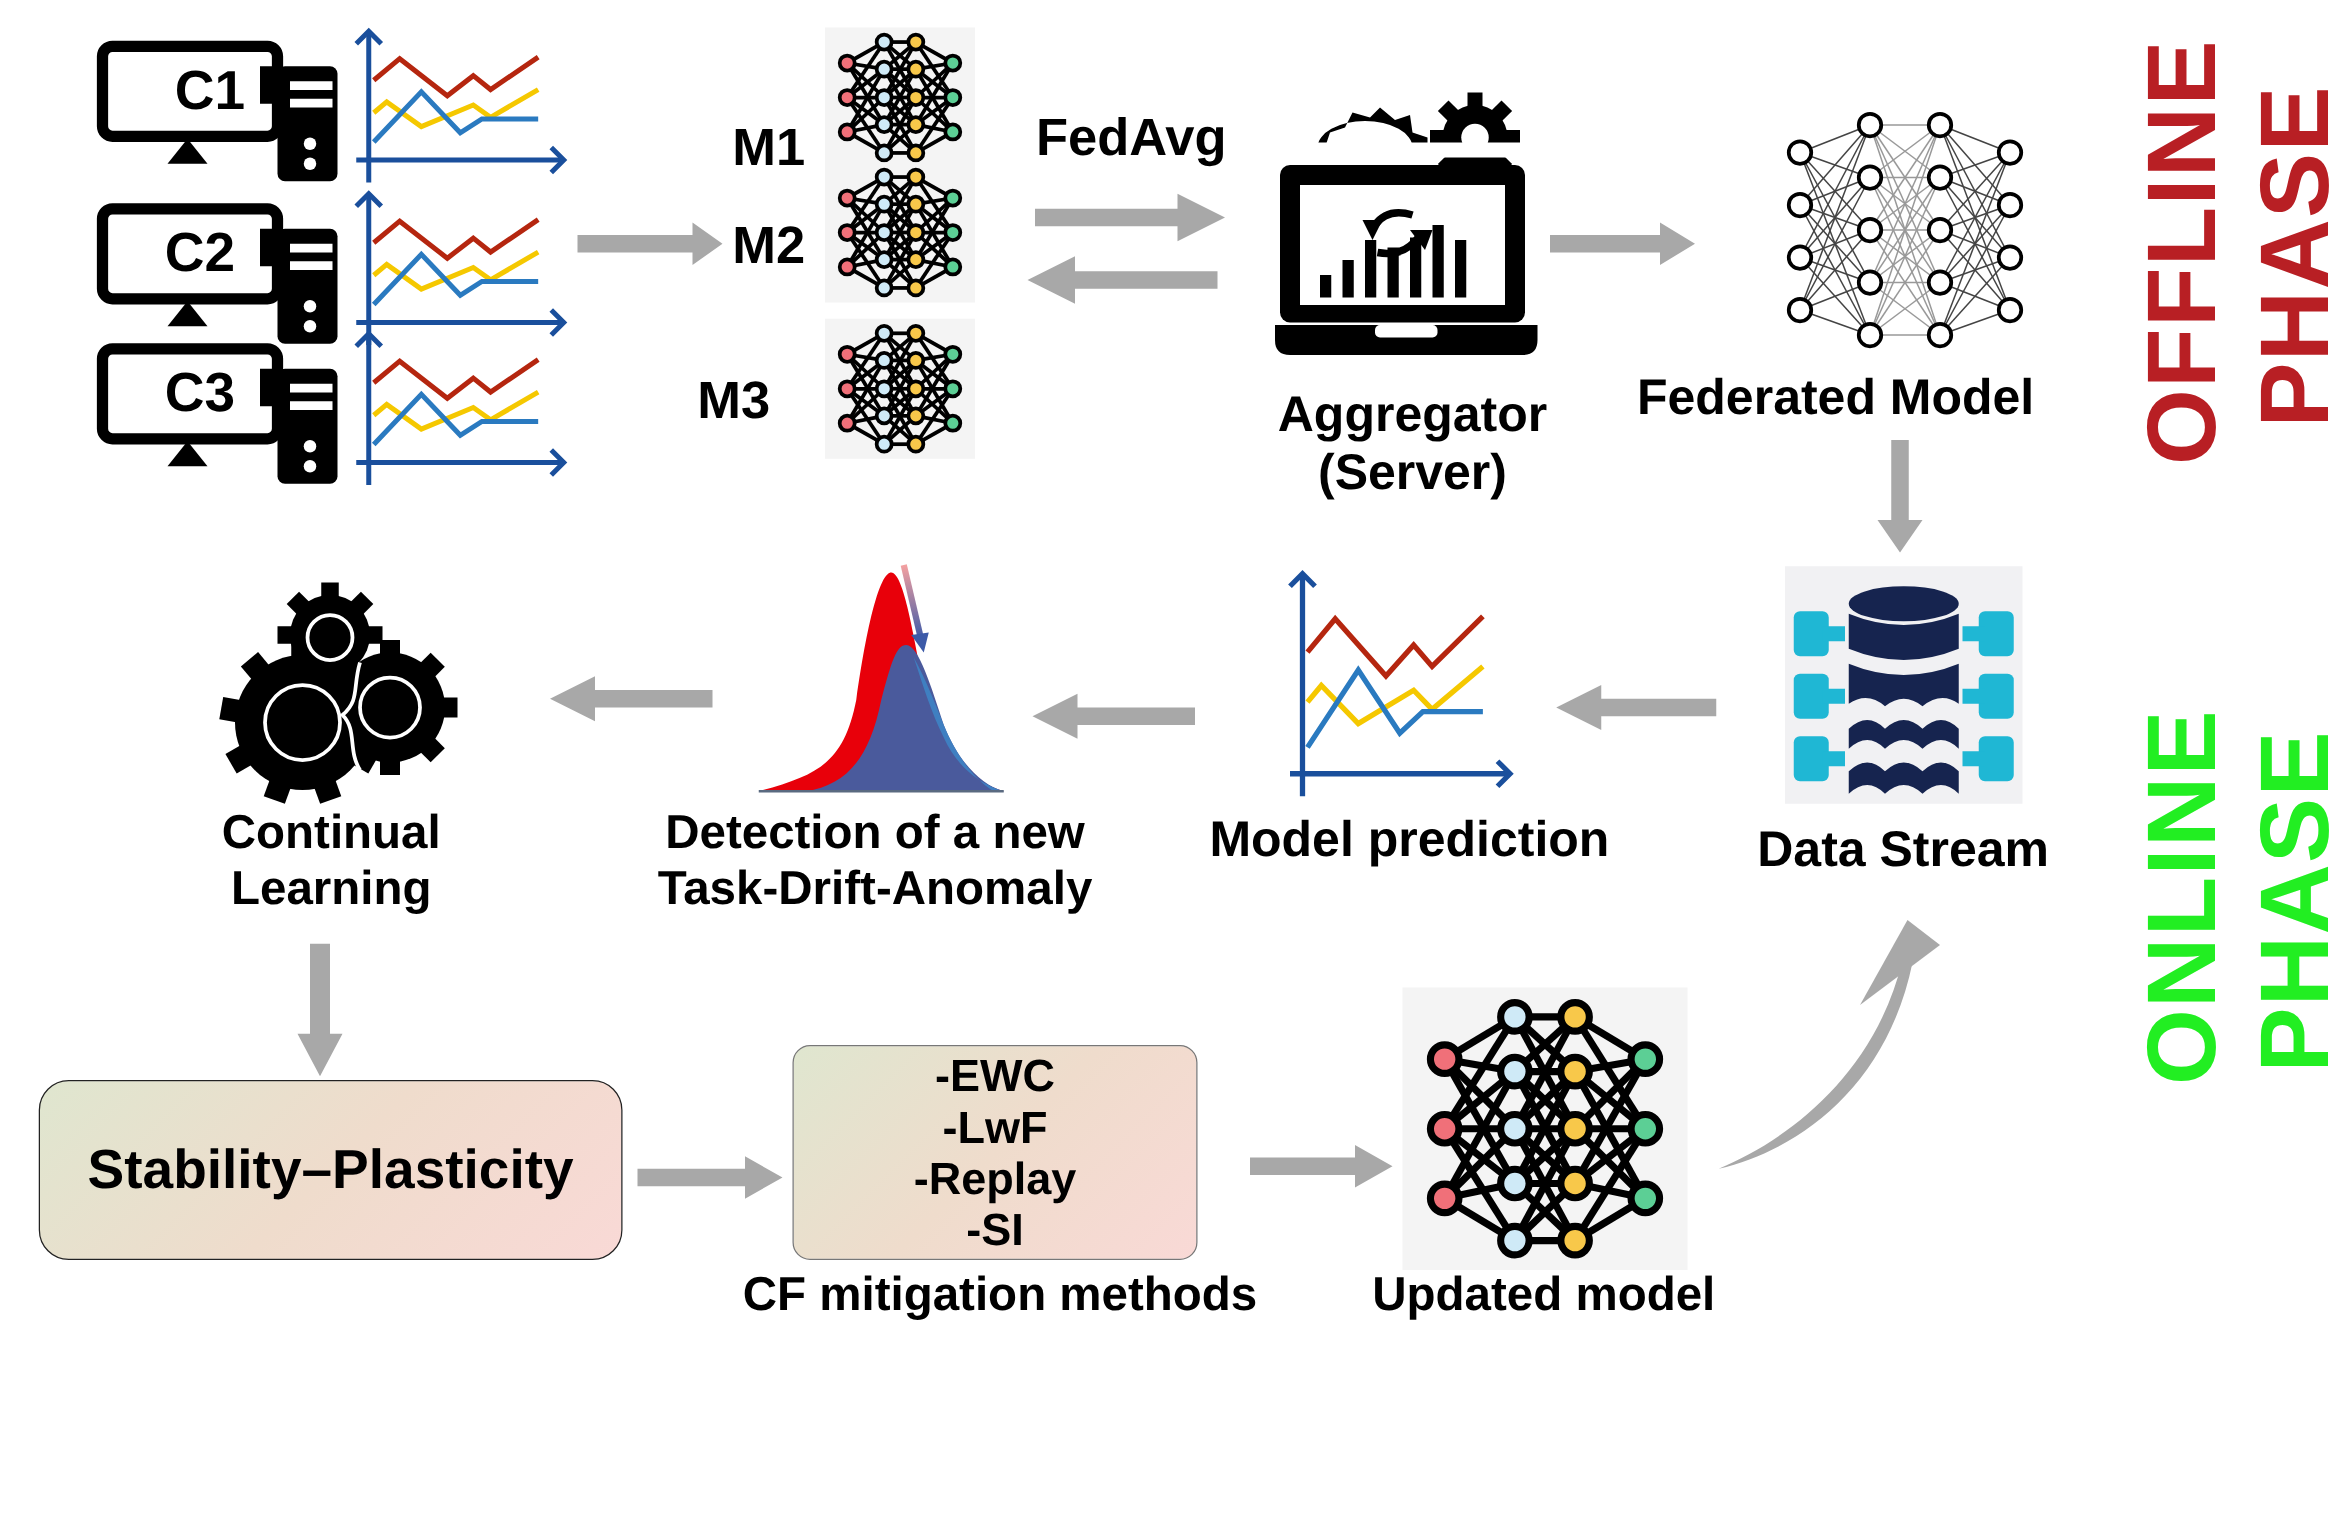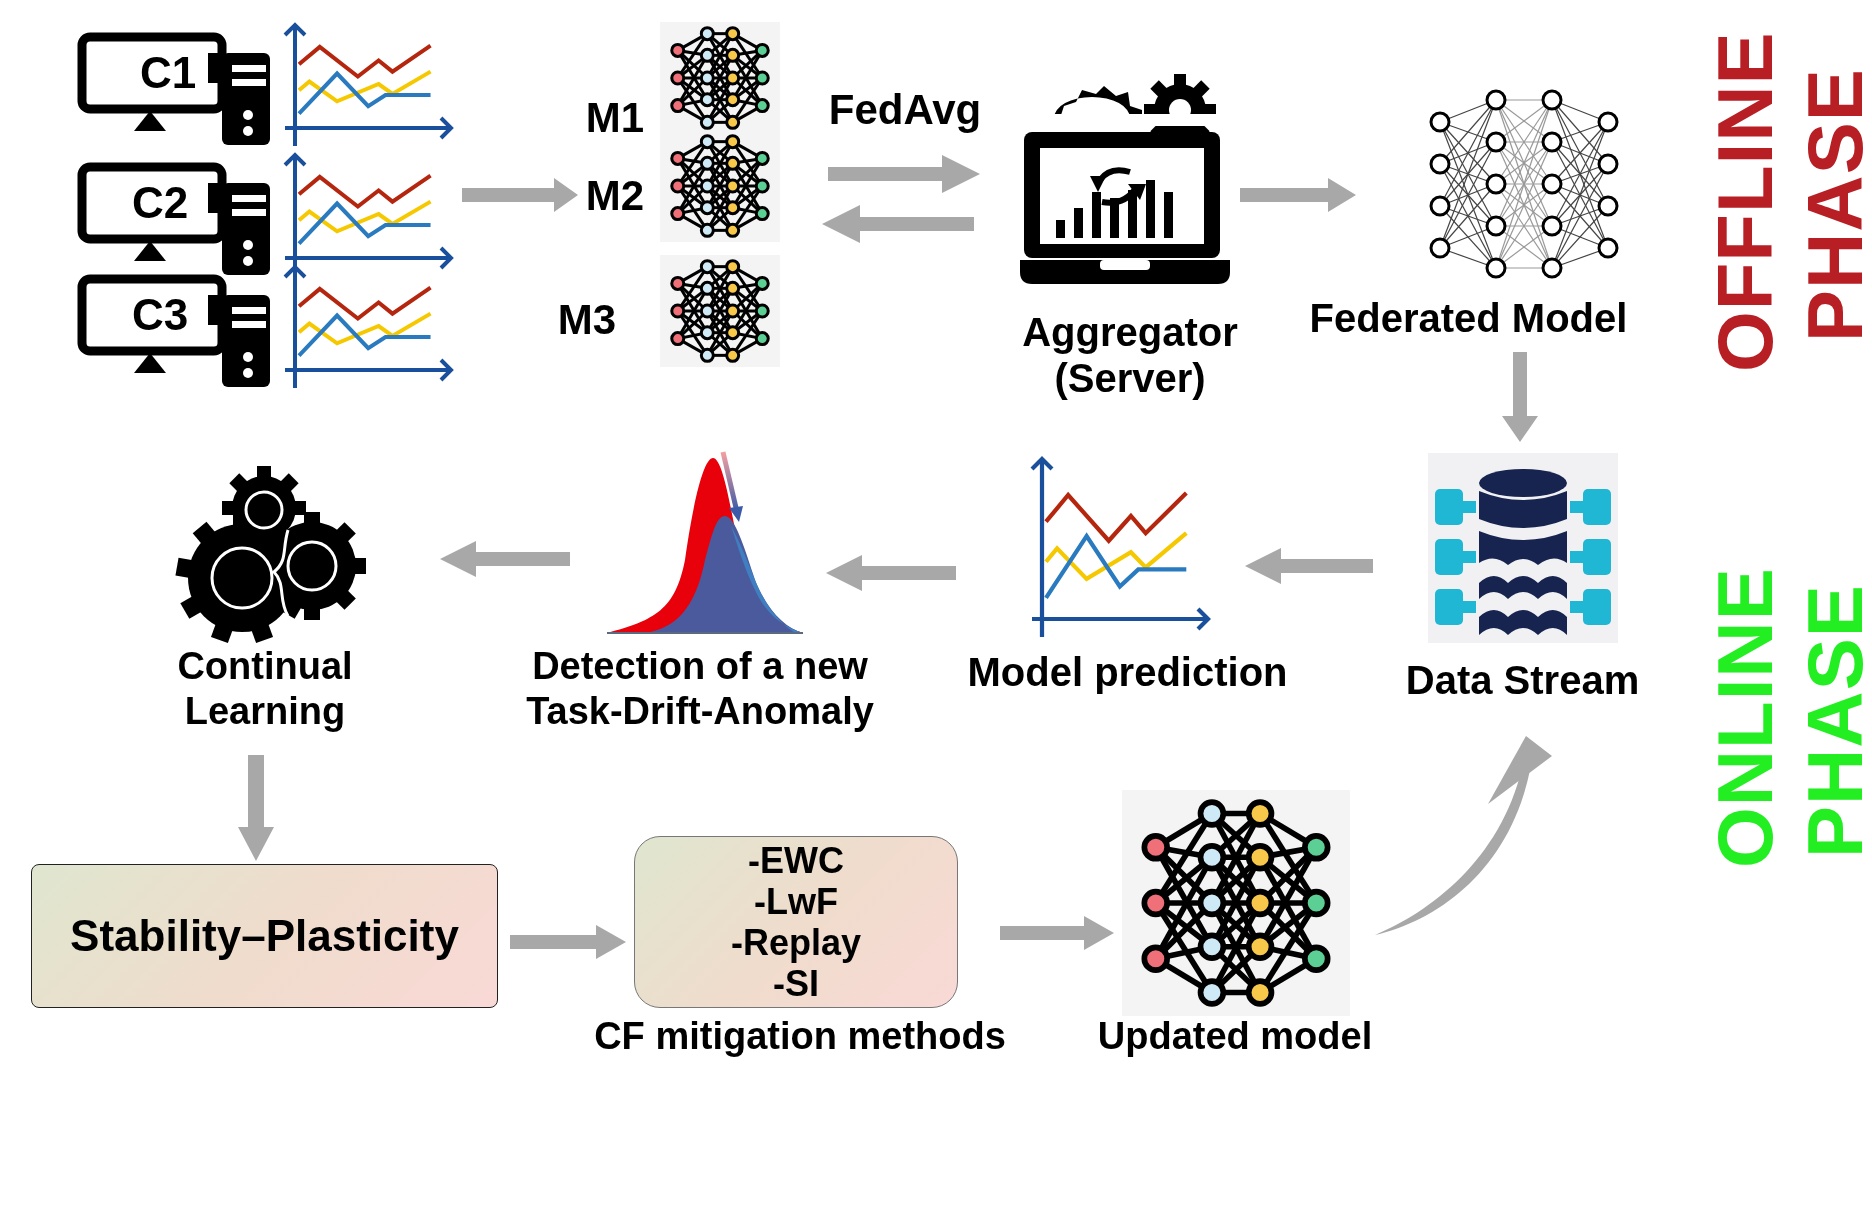--- a/index.html
+++ b/index.html
@@ -3,25 +3,25 @@
 <meta charset="utf-8">
 <style>
   html, body { margin:0; padding:0; background:#ffffff; }
   body { width:1872px; height:1220px; position:relative; overflow:hidden;
          font-family:"Liberation Sans", sans-serif; color:#000; }
   .lbl { position:absolute; font-weight:bold; text-align:center; color:#000;
          font-family:"Liberation Sans", sans-serif; line-height:1.12; }
   .phase { position:absolute; font-weight:bold; font-size:78px; line-height:1;
            transform-origin:left top; transform:rotate(-90deg); white-space:nowrap;
            font-family:"Liberation Sans", sans-serif; letter-spacing:1px; }
-  .box { position:absolute; border:1.5px solid #222; border-radius:8px;
+  .box { position:absolute; border:1.5px solid #222; border-radius:24px;
          background:linear-gradient(135deg,#dfe6cf 0%,#efdccc 50%,#f9d9d6 100%);
          display:flex; align-items:center; justify-content:center; text-align:center;
          font-weight:bold; }
-  .box2 { border-color:#777; border-radius:26px; }
+  .box2 { border-color:#777; border-radius:14px; }
   svg { position:absolute; overflow:visible; }
 </style>
 </head>
 <body>
 
 <div id="clients">
     <svg width="190" height="110" style="left: 80px; top: 35px;">
       <rect x="2" y="2" width="140" height="72" rx="8" fill="#fff" stroke="#000" stroke-width="9"></rect>
       <polygon points="54,96 70,76 86,96" fill="#000"></polygon>
       <rect x="142" y="18" width="48" height="92" rx="6" fill="#000"></rect>

